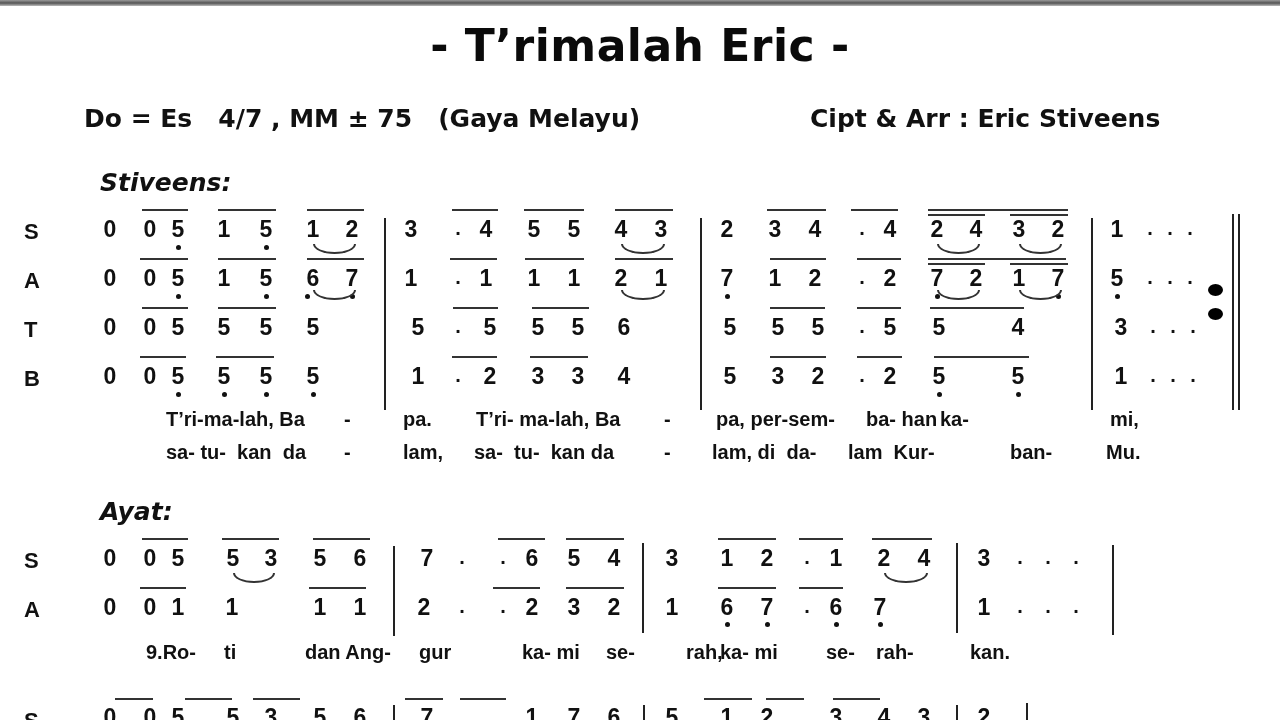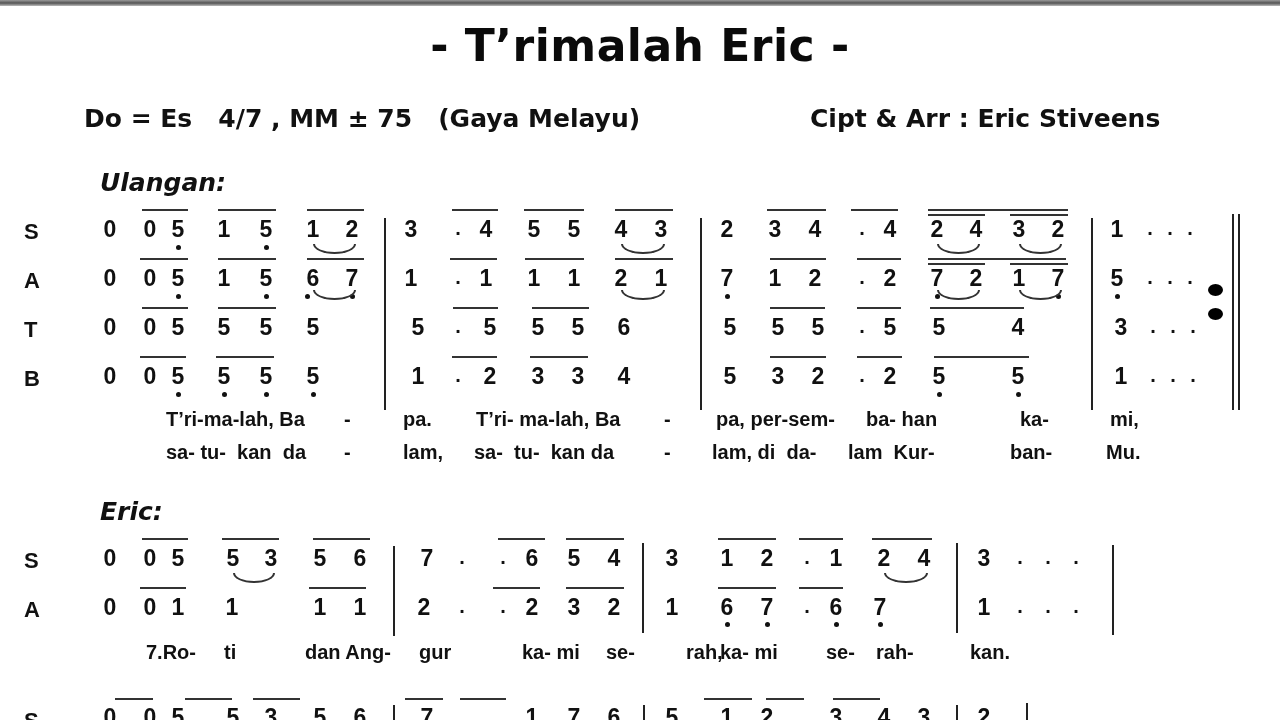--- a/index.html
+++ b/index.html
@@ -18,22 +18,22 @@
   .repeat-dot{position:absolute;width:15px;height:12px;border-radius:50%;background:#000;}
 </style>
 </head>
 <body>
 
 <div class="topbar"></div>
 <div class="title">-  T’rimalah Eric  -</div>
 <div class="meta" style="left:84px">Do = Es   4/7 , MM ± 75   (Gaya Melayu)</div>
 <div class="meta" style="left:810px">Cipt &amp; Arr : Eric Stiveens</div>
 
-<div class="section" style="left:100px;top:168px">Ulangan:</div>
-<div class="section" style="left:100px;top:497px">Eric:</div>
+<div class="section" style="left:100px;top:168px">Stiveens:</div>
+<div class="section" style="left:100px;top:497px">Ayat:</div>
 
 <div class="voice" style="top:219px">S</div>
 <div class="voice" style="top:268px">A</div>
 <div class="voice" style="top:317px">T</div>
 <div class="voice" style="top:366px">B</div>
 <div class="voice" style="top:548px">S</div>
 <div class="voice" style="top:597px">A</div>
 <div class="voice" style="top:708px">S</div>
 
 <div id="notes-layer">
@@ -313,34 +313,34 @@
     <div class="beam" style="left: 833px; width: 47px; top: 698px;"></div>
   </div>
 
 <div class="lyr" style="left:166px;top:408px">T’ri-ma-lah, Ba</div>
 <div class="lyr" style="left:344px;top:408px">-</div>
 <div class="lyr" style="left:403px;top:408px">pa.</div>
 <div class="lyr" style="left:476px;top:408px">T’ri- ma-lah, Ba</div>
 <div class="lyr" style="left:664px;top:408px">-</div>
 <div class="lyr" style="left:716px;top:408px">pa, per-sem-</div>
 <div class="lyr" style="left:866px;top:408px">ba- han</div>
-<div class="lyr" style="left:1020px;top:408px">ka-</div>
+<div class="lyr" style="left:940px;top:408px">ka-</div>
 <div class="lyr" style="left:1110px;top:408px">mi,</div>
 
 <div class="lyr" style="left:166px;top:441px">sa- tu-  kan  da</div>
 <div class="lyr" style="left:344px;top:441px">-</div>
 <div class="lyr" style="left:403px;top:441px">lam,</div>
 <div class="lyr" style="left:474px;top:441px">sa-  tu-  kan da</div>
 <div class="lyr" style="left:664px;top:441px">-</div>
 <div class="lyr" style="left:712px;top:441px">lam, di  da-</div>
 <div class="lyr" style="left:848px;top:441px">lam  Kur-</div>
 <div class="lyr" style="left:1010px;top:441px">ban-</div>
 <div class="lyr" style="left:1106px;top:441px">Mu.</div>
 
-<div class="lyr" style="left:146px;top:641px">7.Ro-</div>
+<div class="lyr" style="left:146px;top:641px">9.Ro-</div>
 <div class="lyr" style="left:224px;top:641px">ti</div>
 <div class="lyr" style="left:305px;top:641px">dan Ang-</div>
 <div class="lyr" style="left:419px;top:641px">gur</div>
 <div class="lyr" style="left:522px;top:641px">ka- mi</div>
 <div class="lyr" style="left:606px;top:641px">se-</div>
 <div class="lyr" style="left:686px;top:641px">rah,</div>
 <div class="lyr" style="left:720px;top:641px">ka- mi</div>
 <div class="lyr" style="left:826px;top:641px">se-</div>
 <div class="lyr" style="left:876px;top:641px">rah-</div>
 <div class="lyr" style="left:970px;top:641px">kan.</div>

